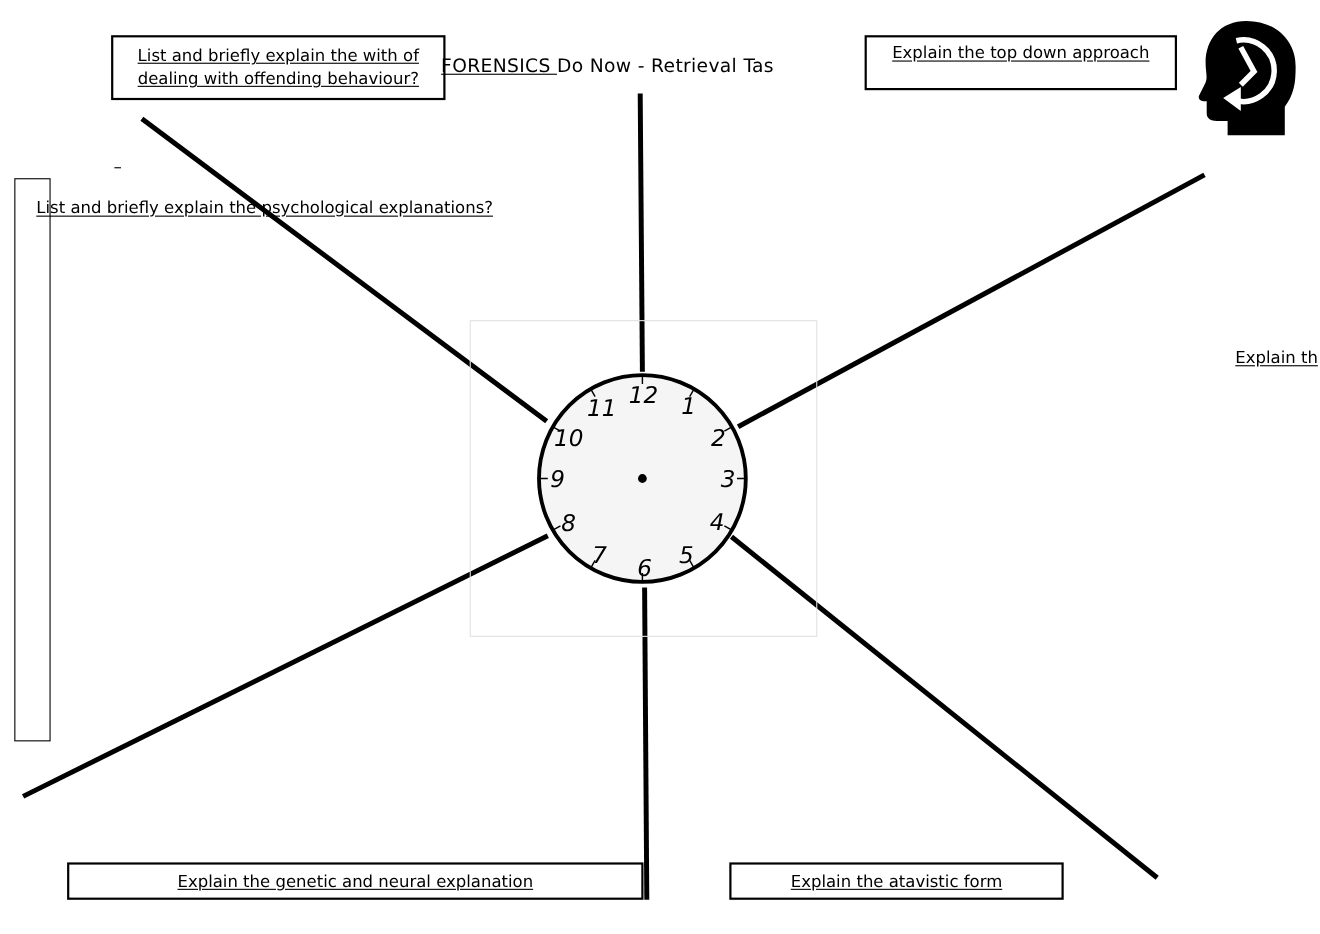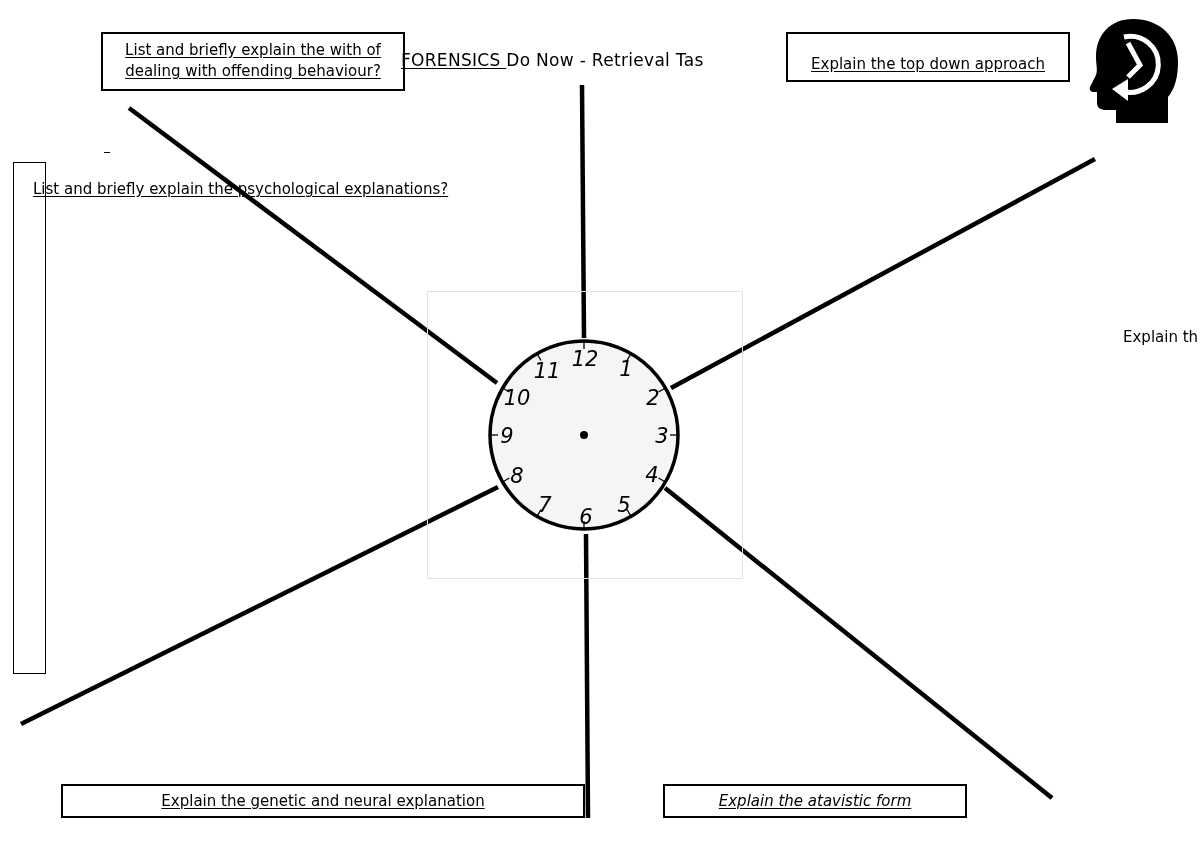--- a/index.html
+++ b/index.html
@@ -39,30 +39,29 @@
       text-decoration: underline;
       text-underline-offset: 2px;
     }
 
     #box-ways {
       left: 101px; top: 32px; width: 304px; height: 59px;
       padding-top: 6px;
     }
     #box-topdown {
       left: 786px; top: 32px; width: 284px; height: 50px;
-      padding-top: 20px;
+      padding-top: 4px;
     }
     #box-genetic {
       left: 61px; top: 784px; width: 524px; height: 34px;
       padding-top: 5px;
     }
     #box-atavistic {
       left: 663px; top: 784px; width: 304px; height: 34px;
       padding-top: 5px;
-      font-style: italic;
     }
 
     #title {
       left: 401px; top: 50px;
       font-size: 17px;
       font-weight: normal;
       white-space: nowrap;
       letter-spacing: 0.3px;
       z-index: 1;
     }
@@ -89,23 +88,24 @@
       z-index: 2;
     }
 
     #stray-dash {
       left: 104px; top: 152px;
       width: 6px; height: 1px;
       background: #000;
     }
 
     #right-label {
-      left: 1123px; top: 328px;
+      left: 1123px; top: 316px;
       font-size: 15px;
       white-space: nowrap;
+      text-decoration: underline;
       text-underline-offset: 2px;
     }
 
     #clock-frame {
       left: 427px; top: 291px;
       width: 316px; height: 288px;
       border: 1px solid #e2e2e2;
       box-sizing: border-box;
       background: transparent;
     }

